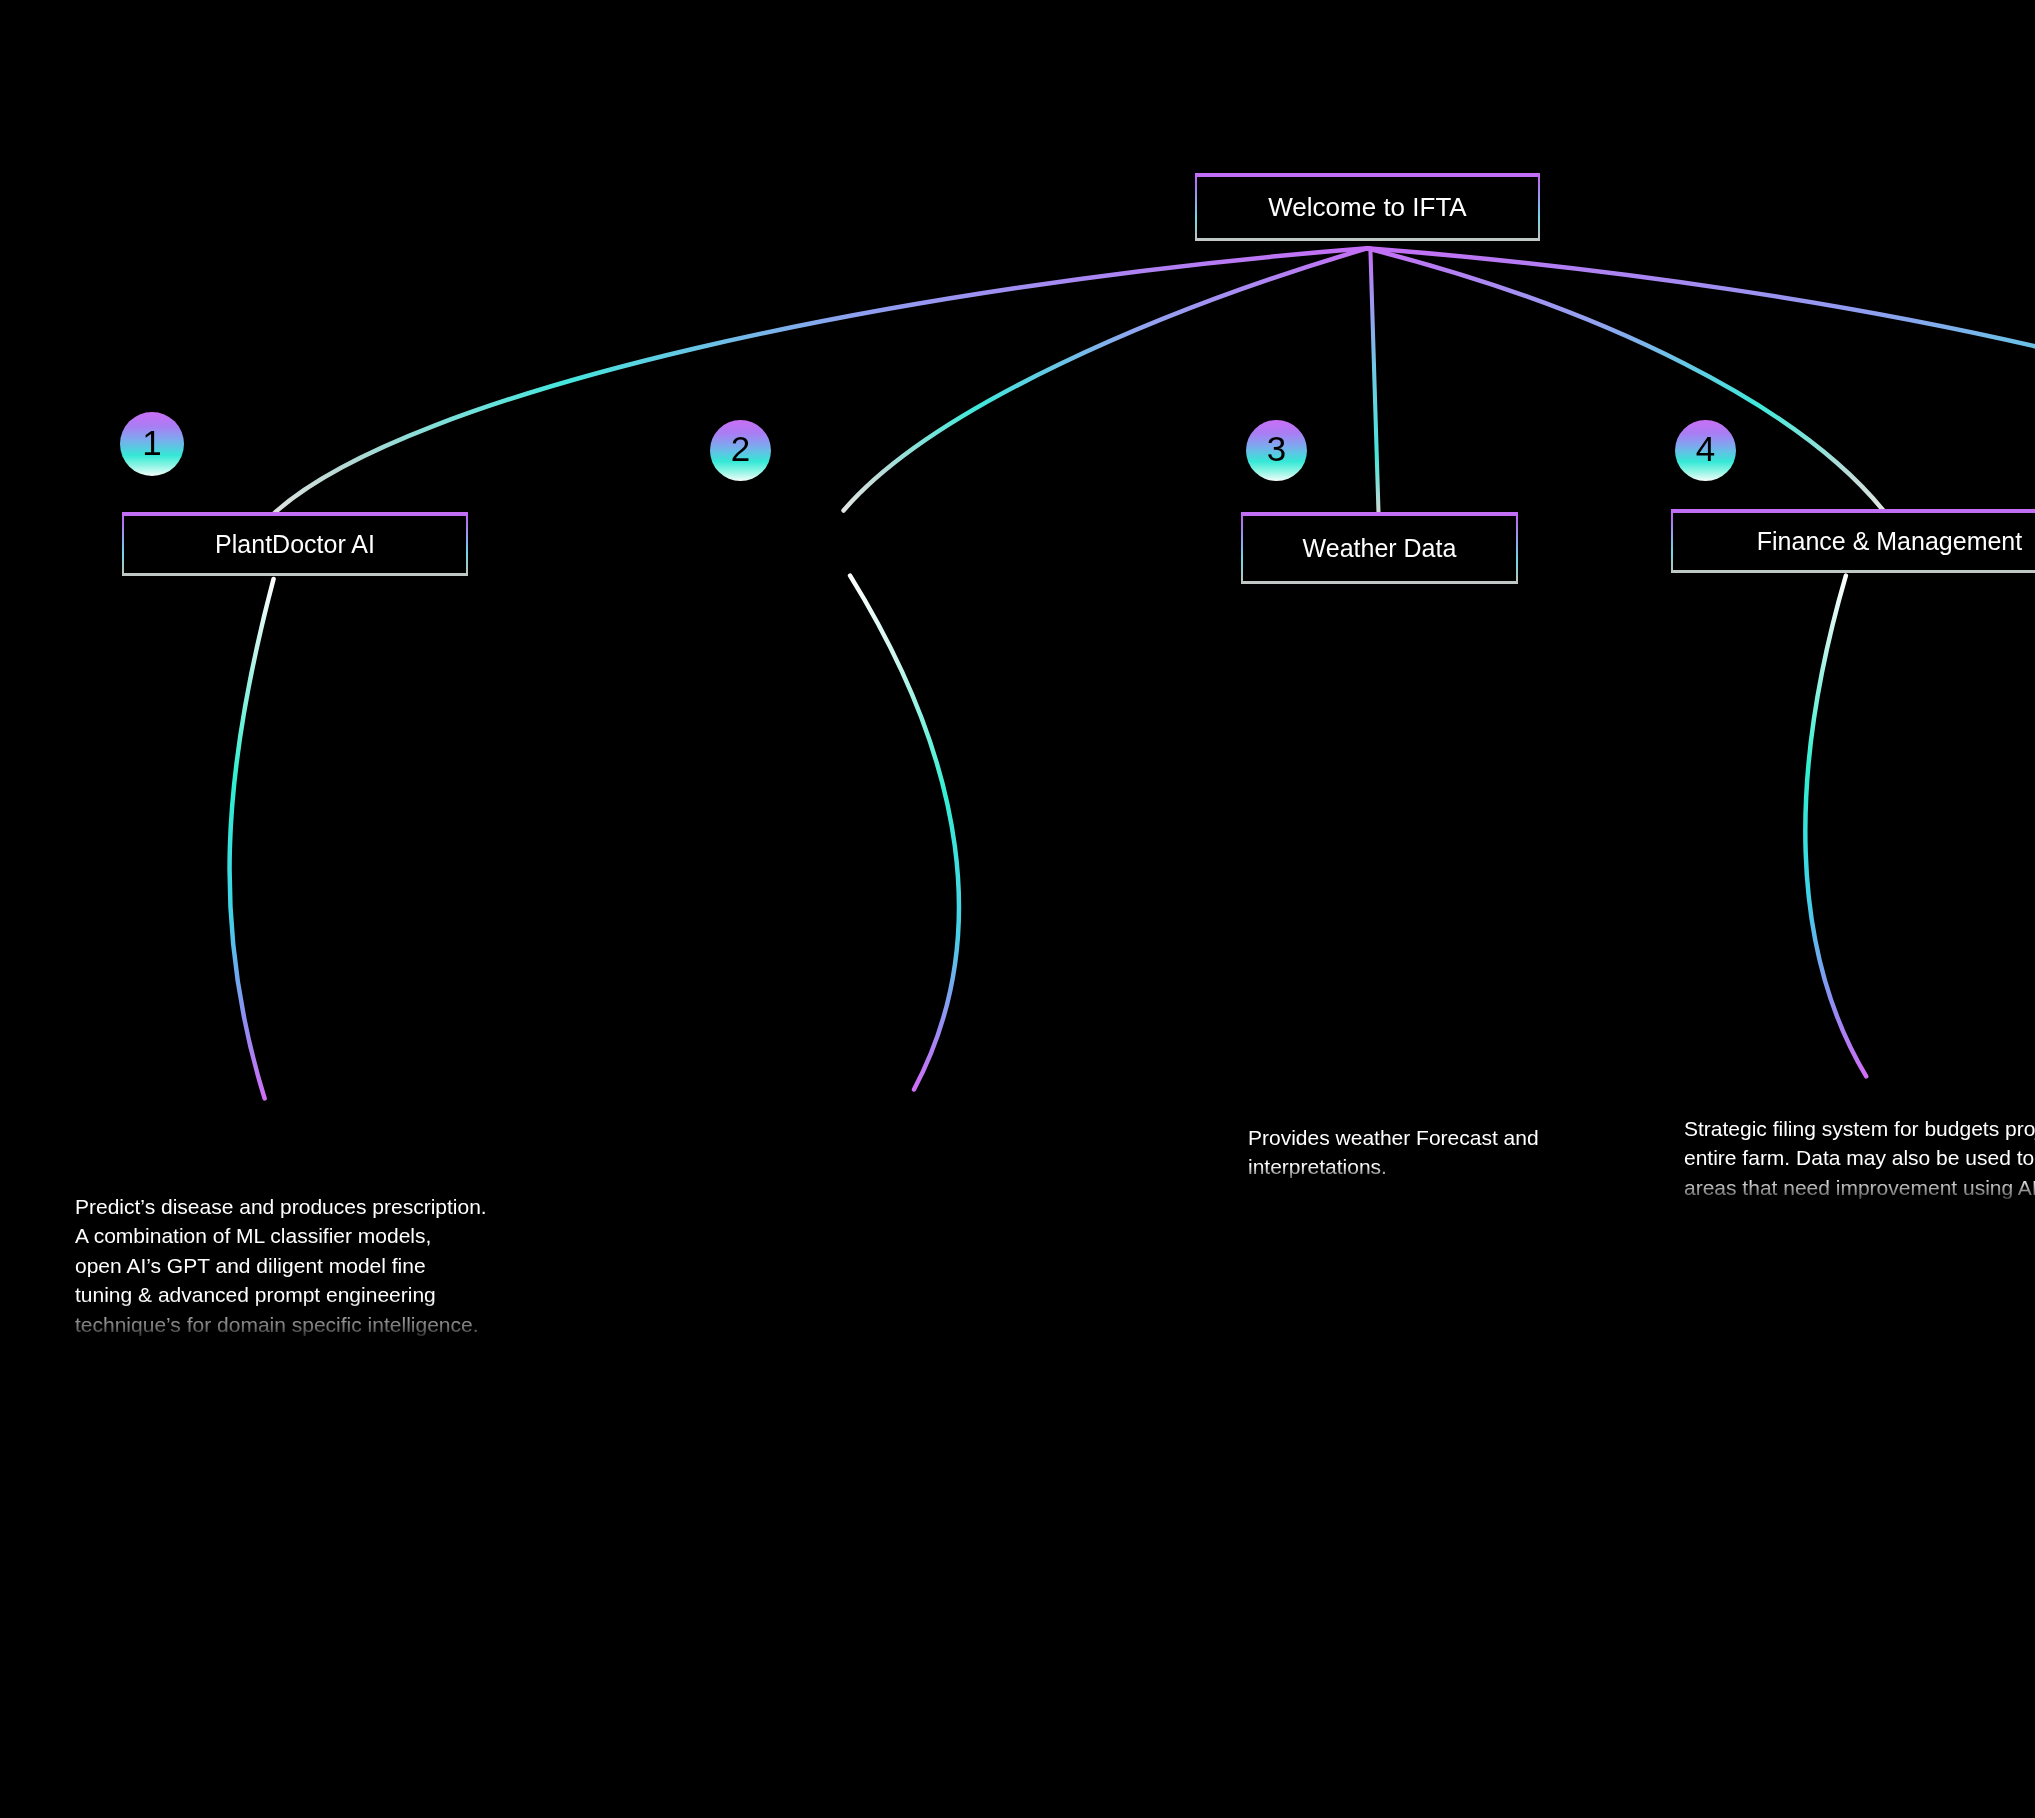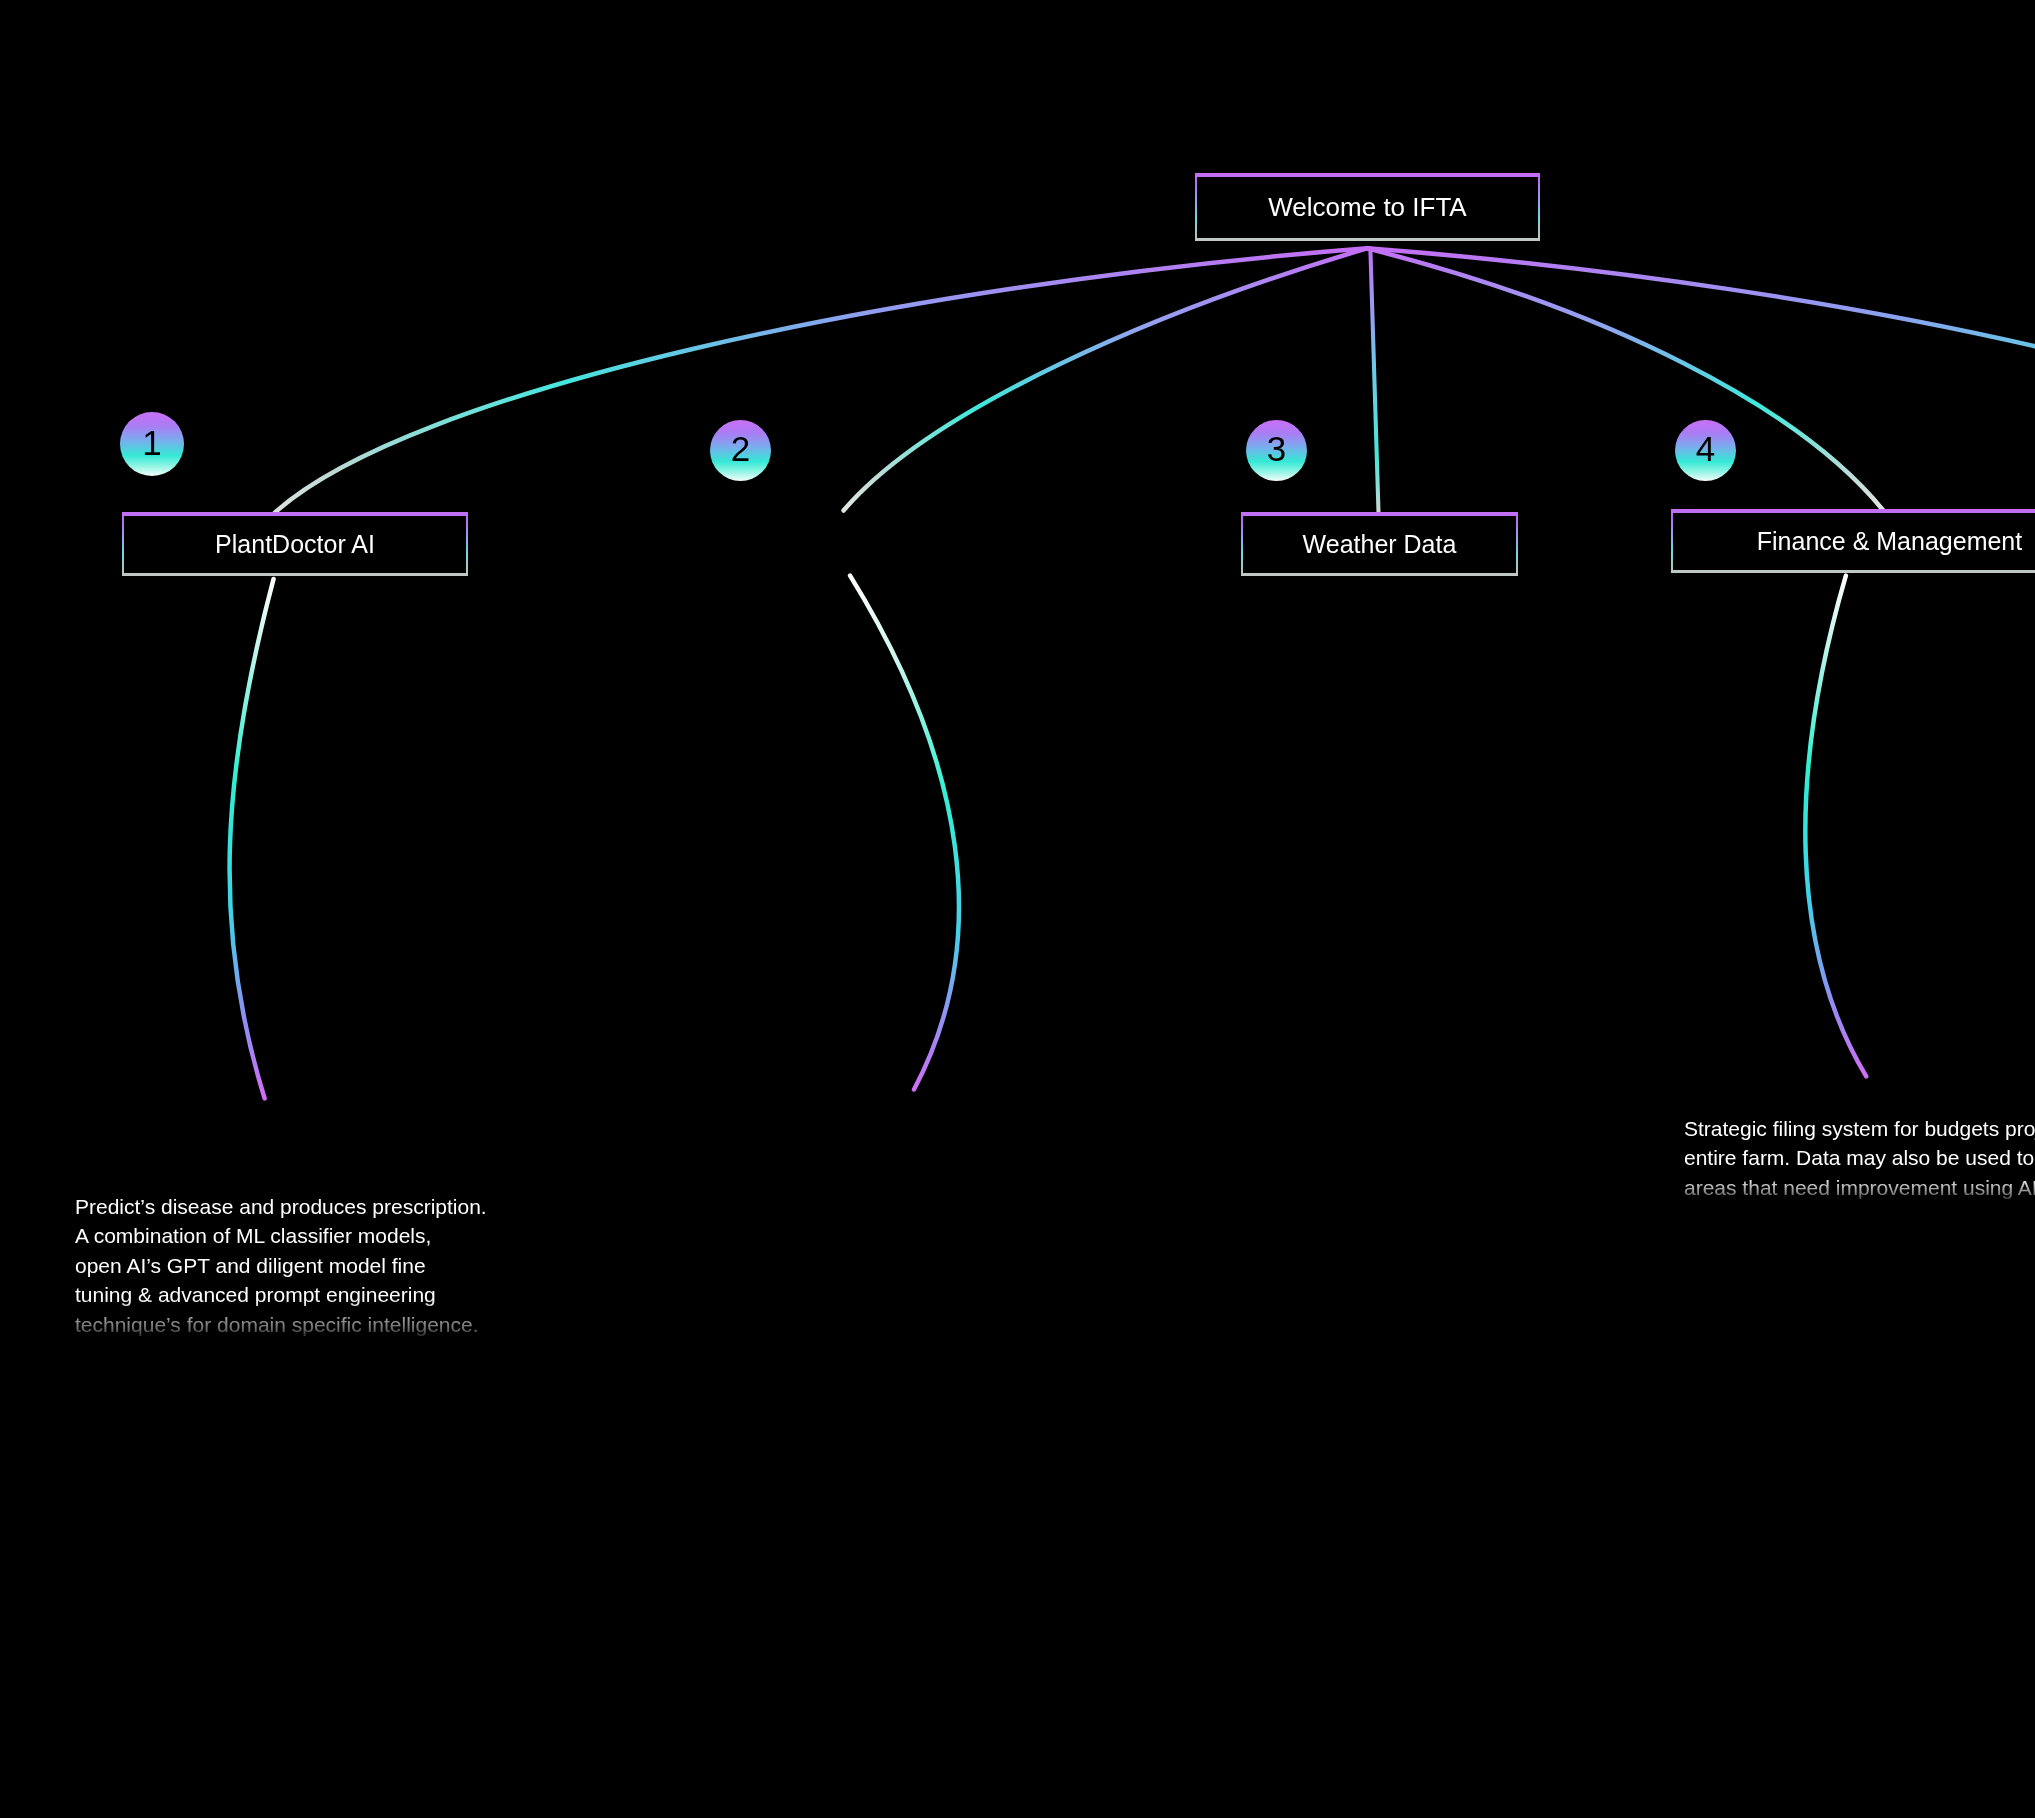--- a/index.html
+++ b/index.html
@@ -161,25 +161,26 @@
 tuning &amp; advanced prompt engineering
 technique’s for domain specific intelligence.</div>
 
   <div class="numcircle" style="left:710px;top:420px;width:61px;height:61px;">
     <span>2</span>
   </div>
 
   <div class="numcircle" style="left:1246px;top:420px;width:61px;height:61px;">
     <span>3</span>
   </div>
-  <div class="node child" style="left:1241px;top:512px;width:277px;height:64px;align-items:center;">
+  <div class="node child" style="left:1241px;top:512px;width:277px;height:72px;align-items:center;">
     <div class="boxborder"></div>
     <div class="boxinner"></div>
     <div class="label">Weather Data</div>
   </div>
+  <div class="desc" style="left:1248px;top:1123px;width:407px;">Provides weather Forecast and interpretations.</div>
 
   <div class="numcircle" style="left:1675px;top:420px;width:61px;height:61px;">
     <span>4</span>
   </div>
   <div class="node child" style="left:1671px;top:509px;width:437px;height:64px;">
     <div class="boxborder"></div>
     <div class="boxinner"></div>
     <div class="label">Finance &amp; Management</div>
   </div>
   <div class="desc" style="left:1684px;top:1114px;width:497px;">Strategic filing system for budgets projects and the entire farm. Data may also be used to asses key areas that need improvement using AI inspector.</div>

